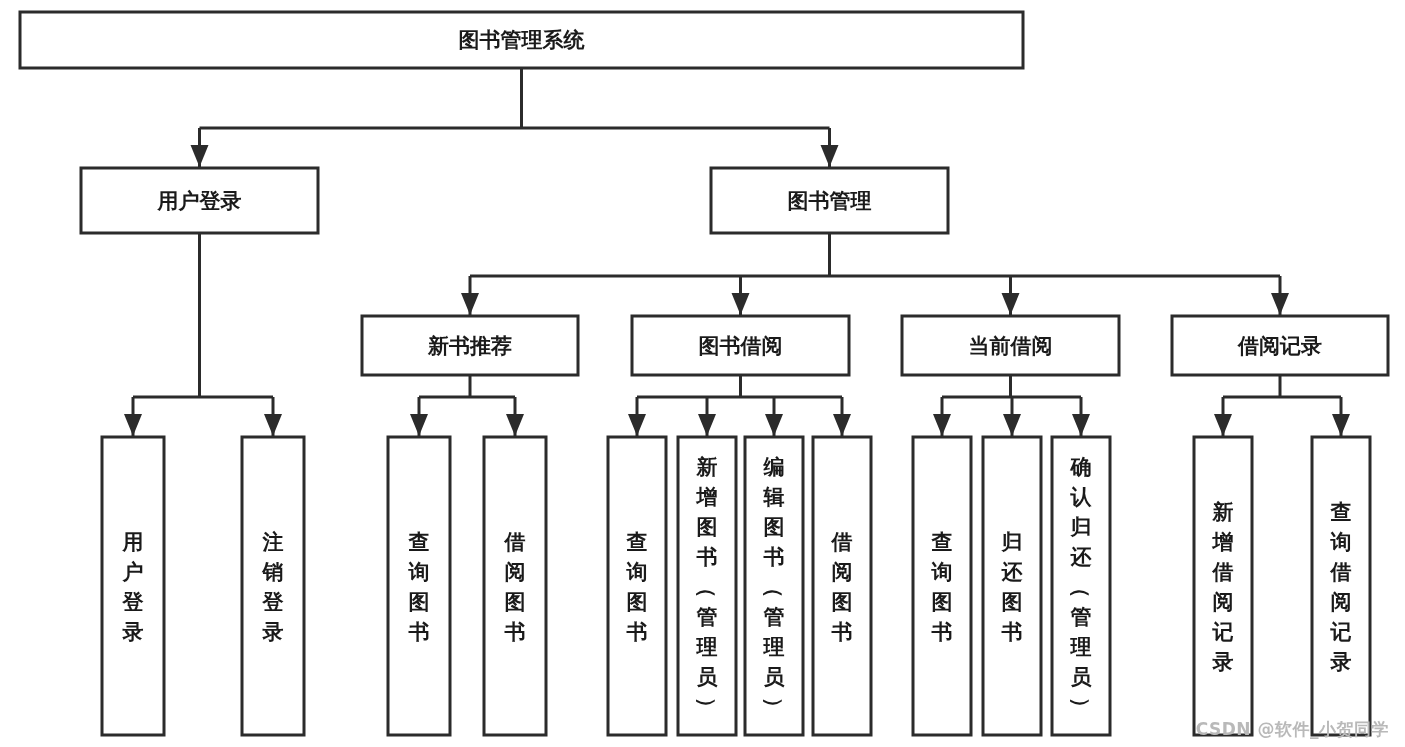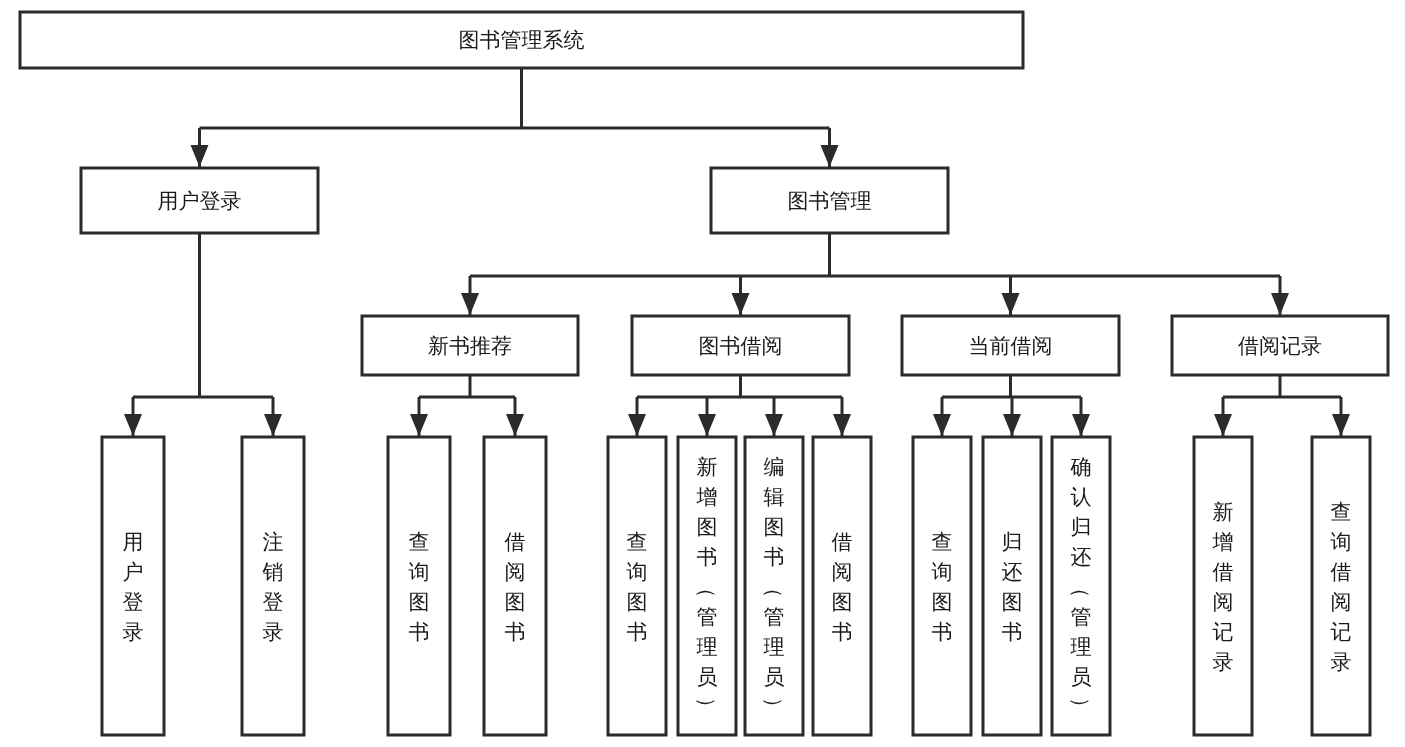--- a/index.html
+++ b/index.html
@@ -10,20 +10,21 @@
   body {
     width: 1405px;
     height: 747px;
     font-family: "DejaVu Sans", "Liberation Sans", sans-serif;
     overflow: hidden;
   }
   #diagram-root {
     position: relative;
     width: 1405px;
     height: 747px;
+    font-weight: bold;
   }
   svg#tree-svg {
     position: absolute;
     top: 0;
     left: 0;
     width: 1405px;
     height: 747px;
     display: block;
   }
   .node-box {
@@ -258,13 +259,14 @@
           <rect x="1312" y="437" width="58" height="298" class="node-box"></rect>
           <text x="1341" y="519.4" class="node-label-v">查</text>
           <text x="1341" y="549.4" class="node-label-v">询</text>
           <text x="1341" y="579.4" class="node-label-v">借</text>
           <text x="1341" y="609.4" class="node-label-v">阅</text>
           <text x="1341" y="639.4" class="node-label-v">记</text>
           <text x="1341" y="669.4" class="node-label-v">录</text>
         </g>
       </g>
   </svg>
+  <div class="watermark">CSDN @软件_小贺同学</div>
 </div>
 
 </body></html>

